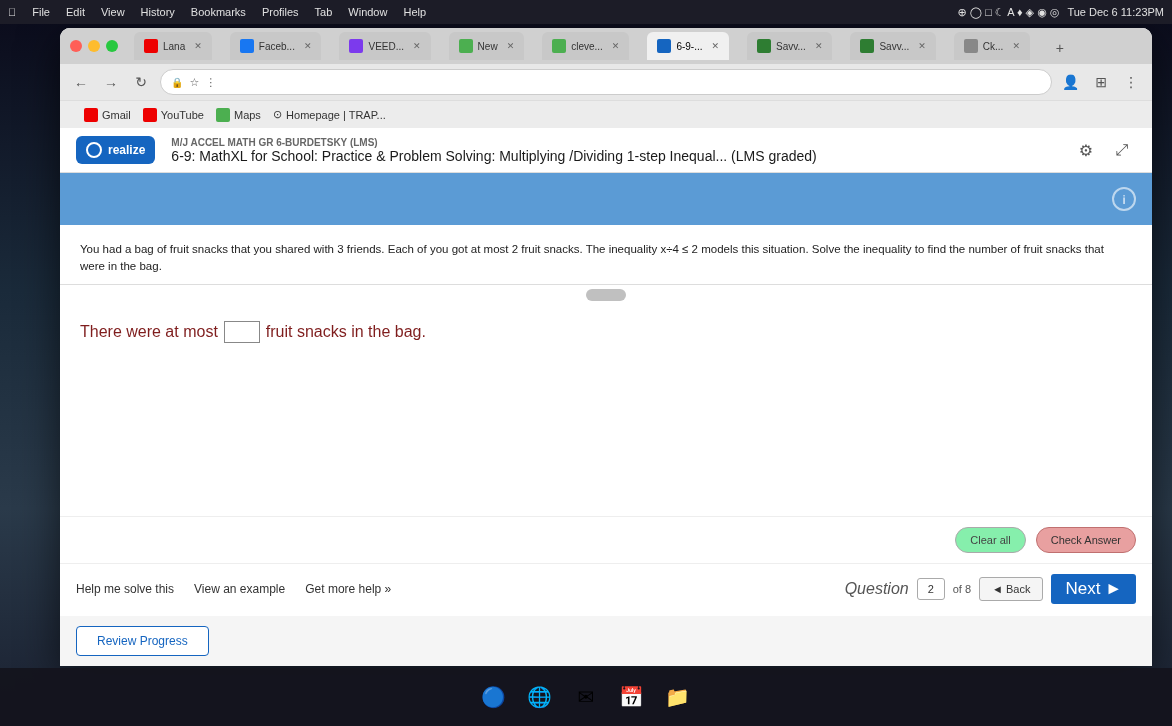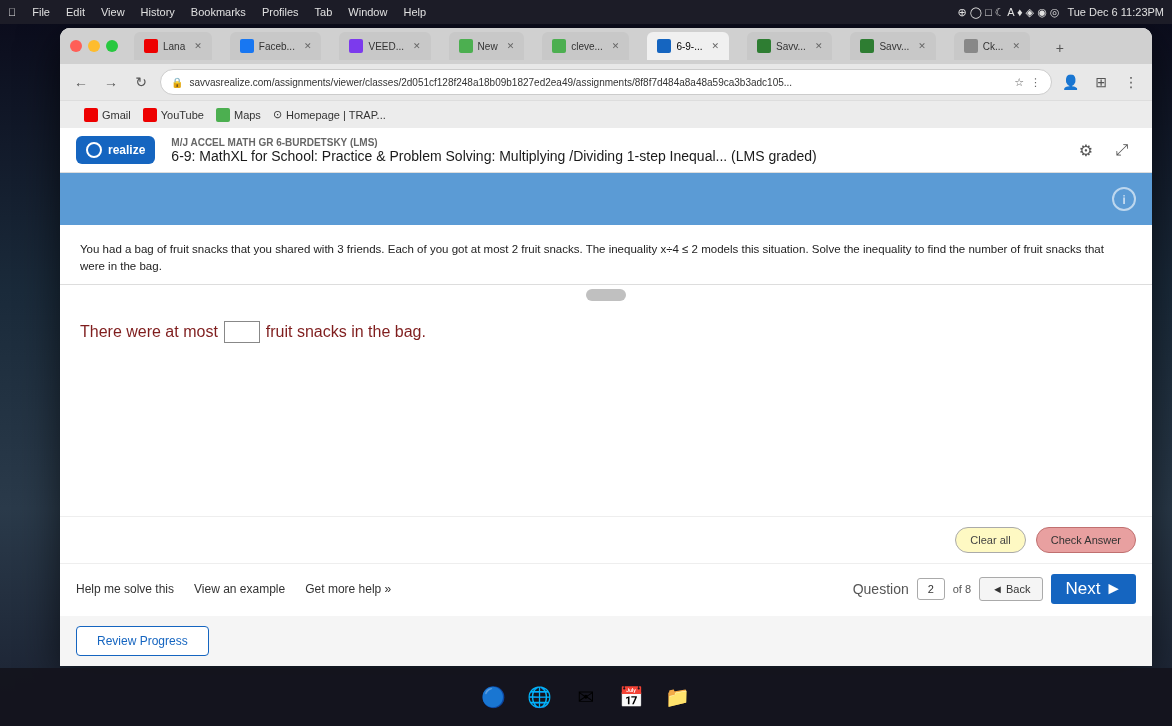--- a/index.html
+++ b/index.html
@@ -341,21 +341,21 @@
       display: flex;
       align-items: center;
       justify-content: flex-end;
       gap: 10px;
       border-top: 1px solid #eee;
     }
     .btn-clear {
       padding: 6px 14px;
       border: 1px solid #aaa;
       border-radius: 14px;
-      background: #fef9c3;
+      background: #86efac;
       font-size: 11px;
       color: #444;
       cursor: pointer;
     }
     .btn-check {
       padding: 6px 14px;
       border-radius: 14px;
       background: #e8a0a0;
       border: 1px solid #c07070;
       font-size: 11px;
@@ -379,22 +379,23 @@
       color: #333;
       cursor: pointer;
       font-weight: 500;
     }
     .nav-footer {
       display: flex;
       align-items: center;
       gap: 8px;
     }
     .question-label {
-      font-size: 14px;
+      font-size: 16px;
       color: #555;
+      font-style: italic;
     }
     .question-num {
       width: 28px;
       height: 22px;
       border: 1px solid #aaa;
       border-radius: 3px;
       background: white;
       display: flex;
       align-items: center;
       justify-content: center;
@@ -548,21 +549,20 @@
         <div class="tab-add">+</div>
       </div>
     </div>
 
     <div class="address-row">
       <div class="nav-btn">←</div>
       <div class="nav-btn">→</div>
       <div class="nav-btn">↻</div>
       <div class="address-bar">
         <span class="lock-icon">🔒</span>
-        <span class="address-text">savvasrealize.com/assignments/viewer/classes/2d051cf128f248a18b09b1827ed2ea49/assignments/8f8f7d484a8a48a59ca3b3adc105...</span>
         <div class="address-right">
           <span>☆</span>
           <span>⋮</span>
         </div>
       </div>
       <div class="nav-btn">👤</div>
       <div class="nav-btn">⊞</div>
       <div class="nav-btn">⋮</div>
     </div>
 

